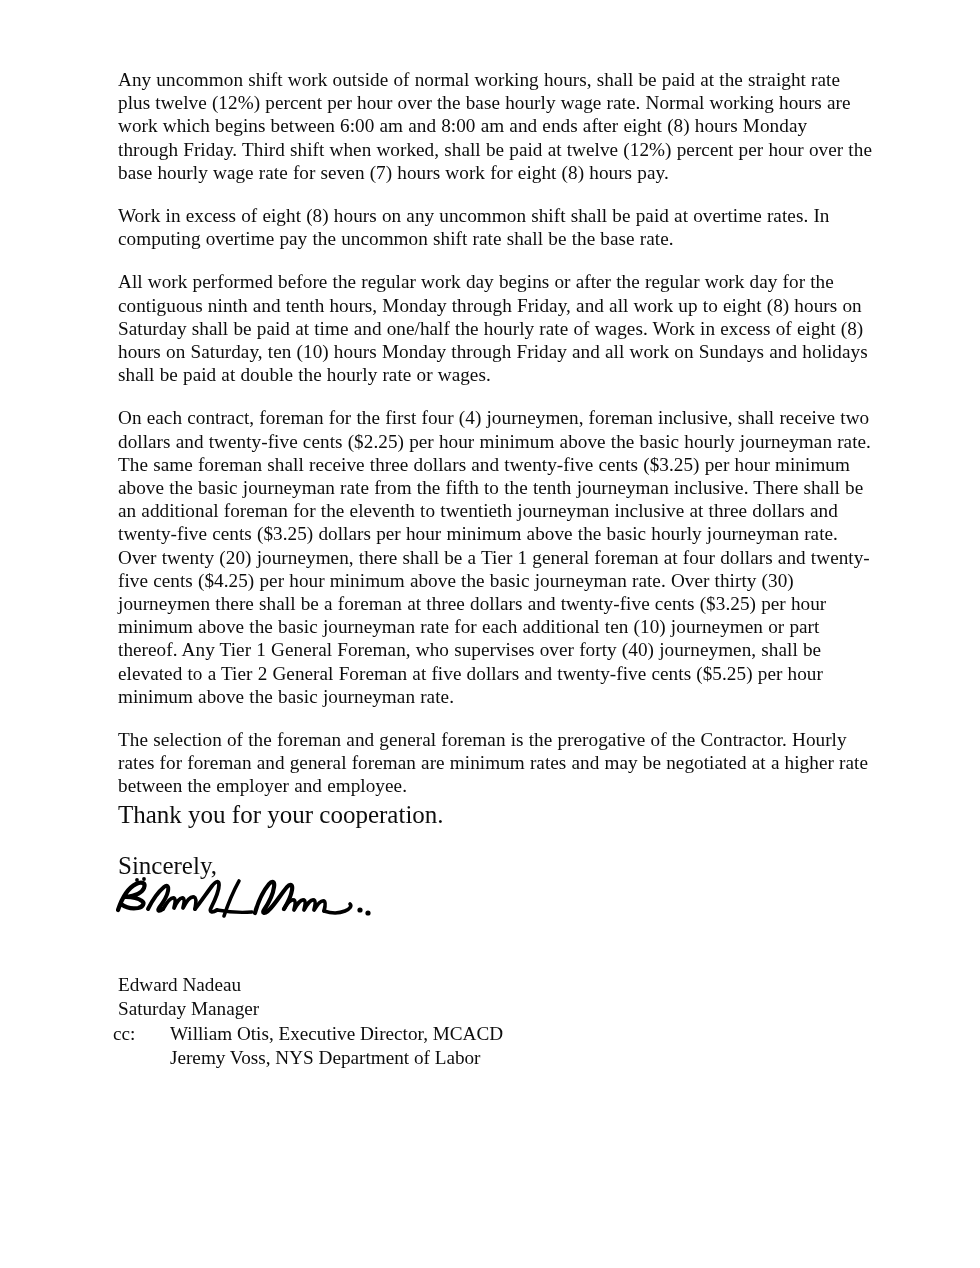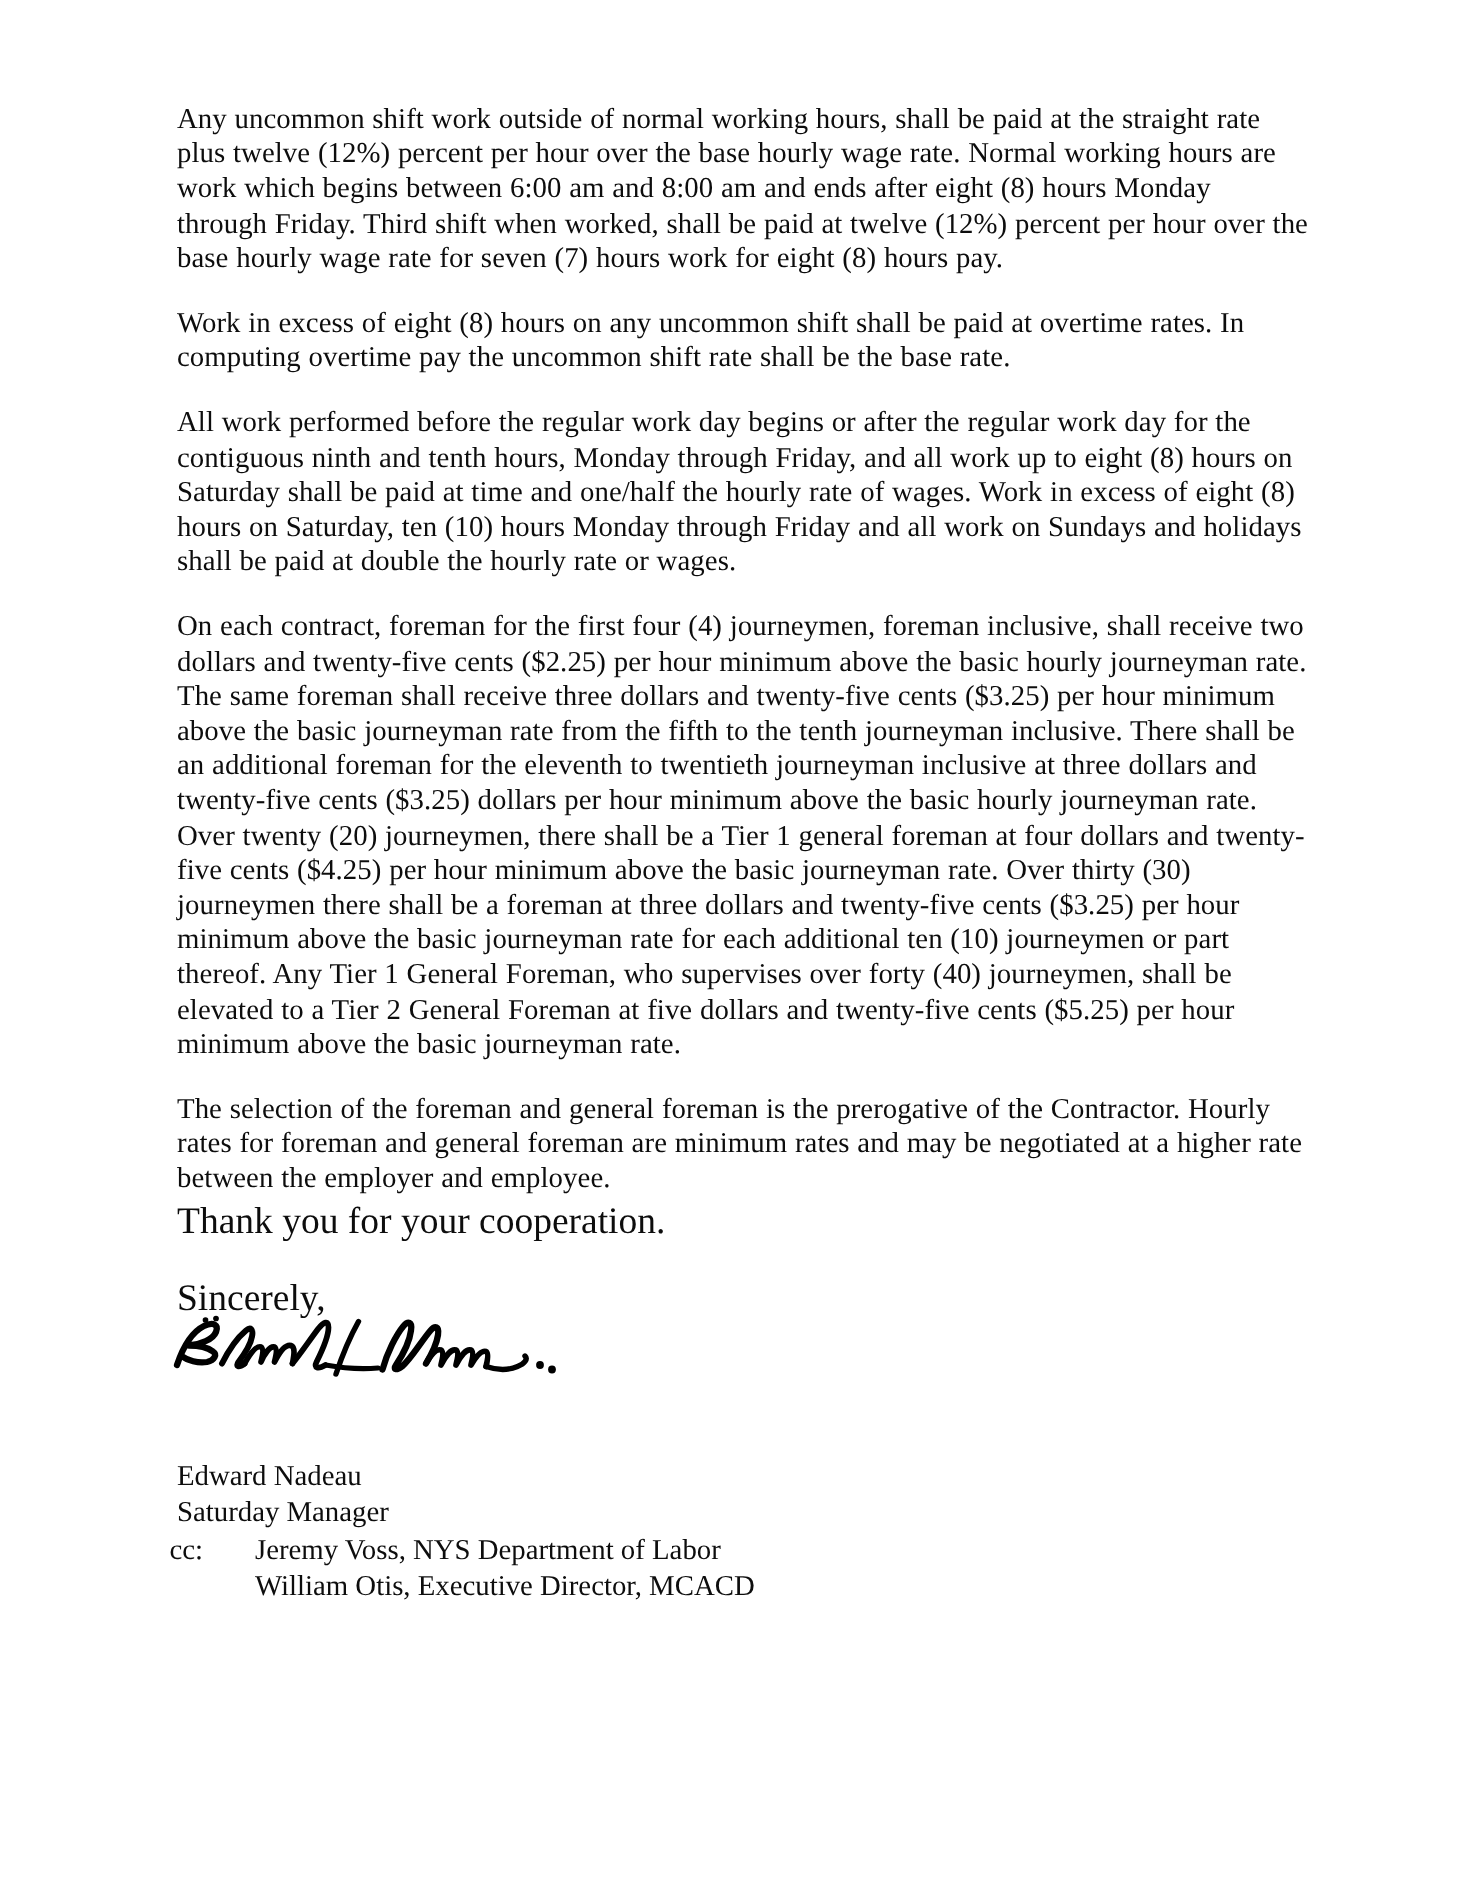--- a/index.html
+++ b/index.html
@@ -141,22 +141,22 @@
   </div>
 
   <div class="signer-block">
     <div>Edward Nadeau</div>
     <div>Saturday Manager</div>
   </div>
 
   <div class="cc-block">
     <div class="cc-label">cc:</div>
     <div class="cc-names">
+      <div>William Otis, Executive Director, MCACD</div>
       <div>Jeremy Voss, NYS Department of Labor</div>
-      <div>William Otis, Executive Director, MCACD</div>
     </div>
   </div>
 
   <div class="scan-edge">
     <svg width="980" height="28" viewBox="0 0 980 28" xmlns="http://www.w3.org/2000/svg">
       <defs>
         <linearGradient id="edgeFade" x1="0" y1="0" x2="1" y2="0">
           <stop offset="0%" stop-color="#1a1a1a" stop-opacity="0.85"></stop>
           <stop offset="45%" stop-color="#111111" stop-opacity="1"></stop>
           <stop offset="78%" stop-color="#222222" stop-opacity="0.85"></stop>

